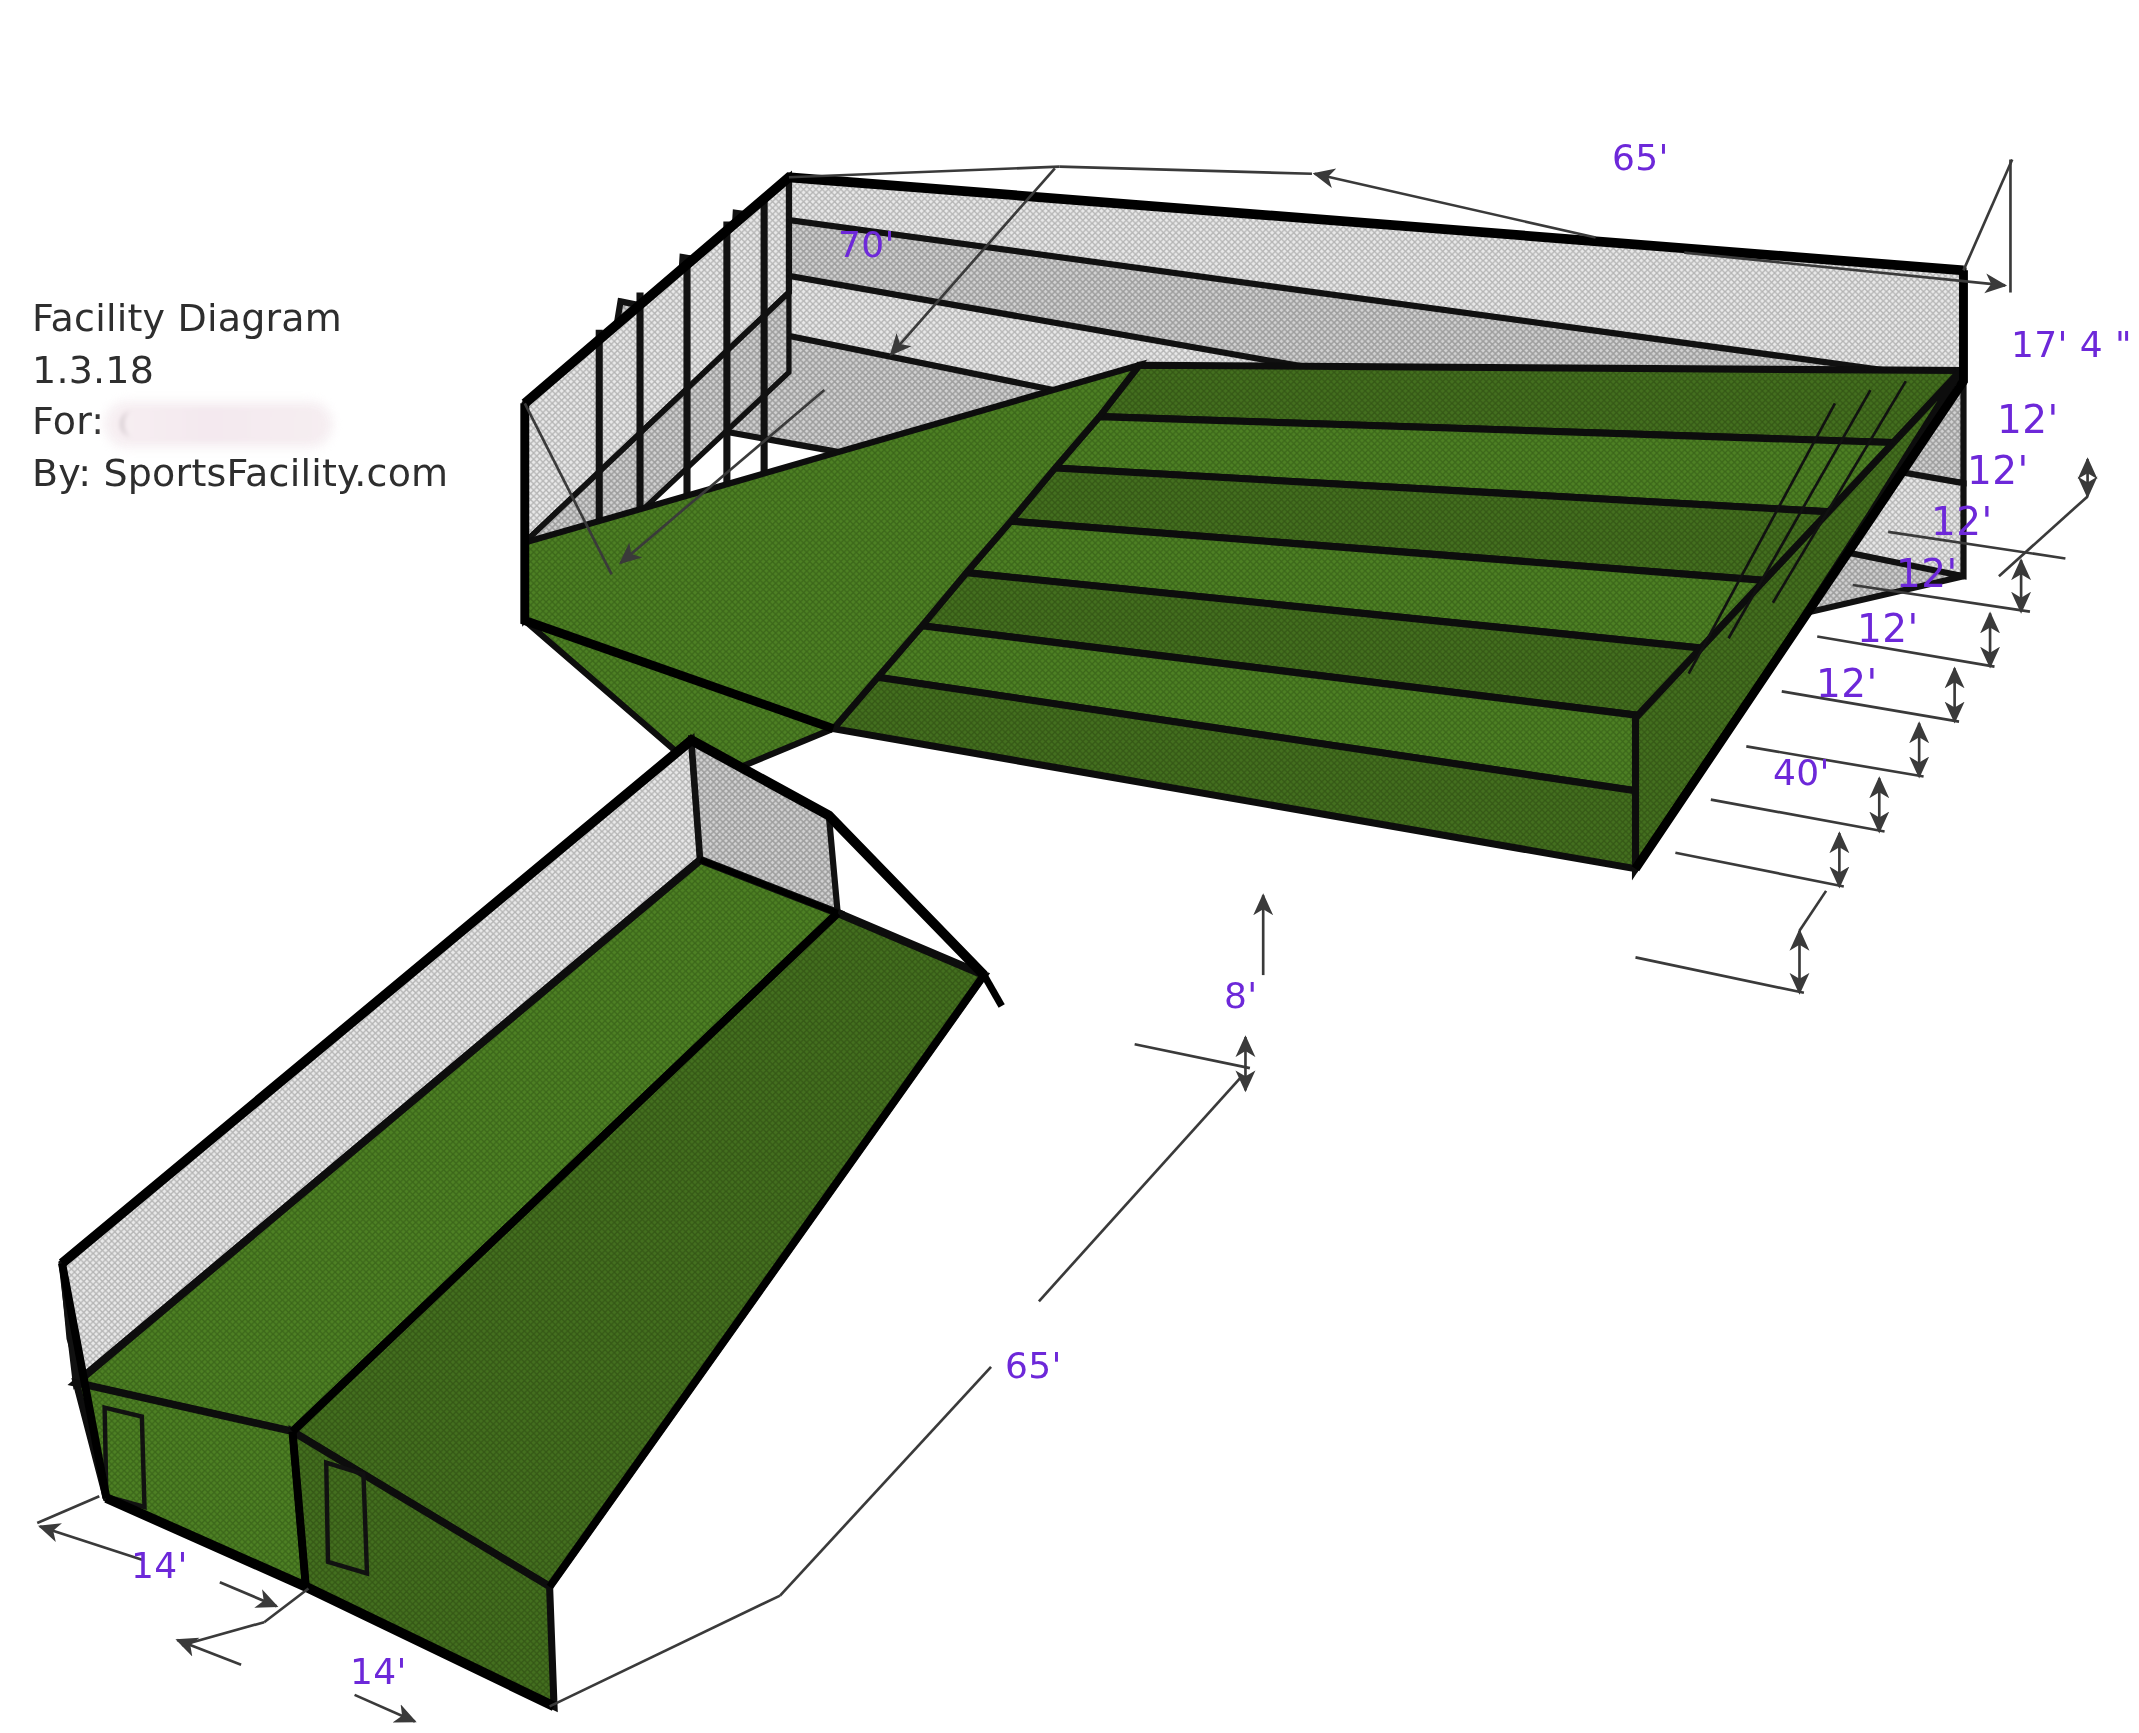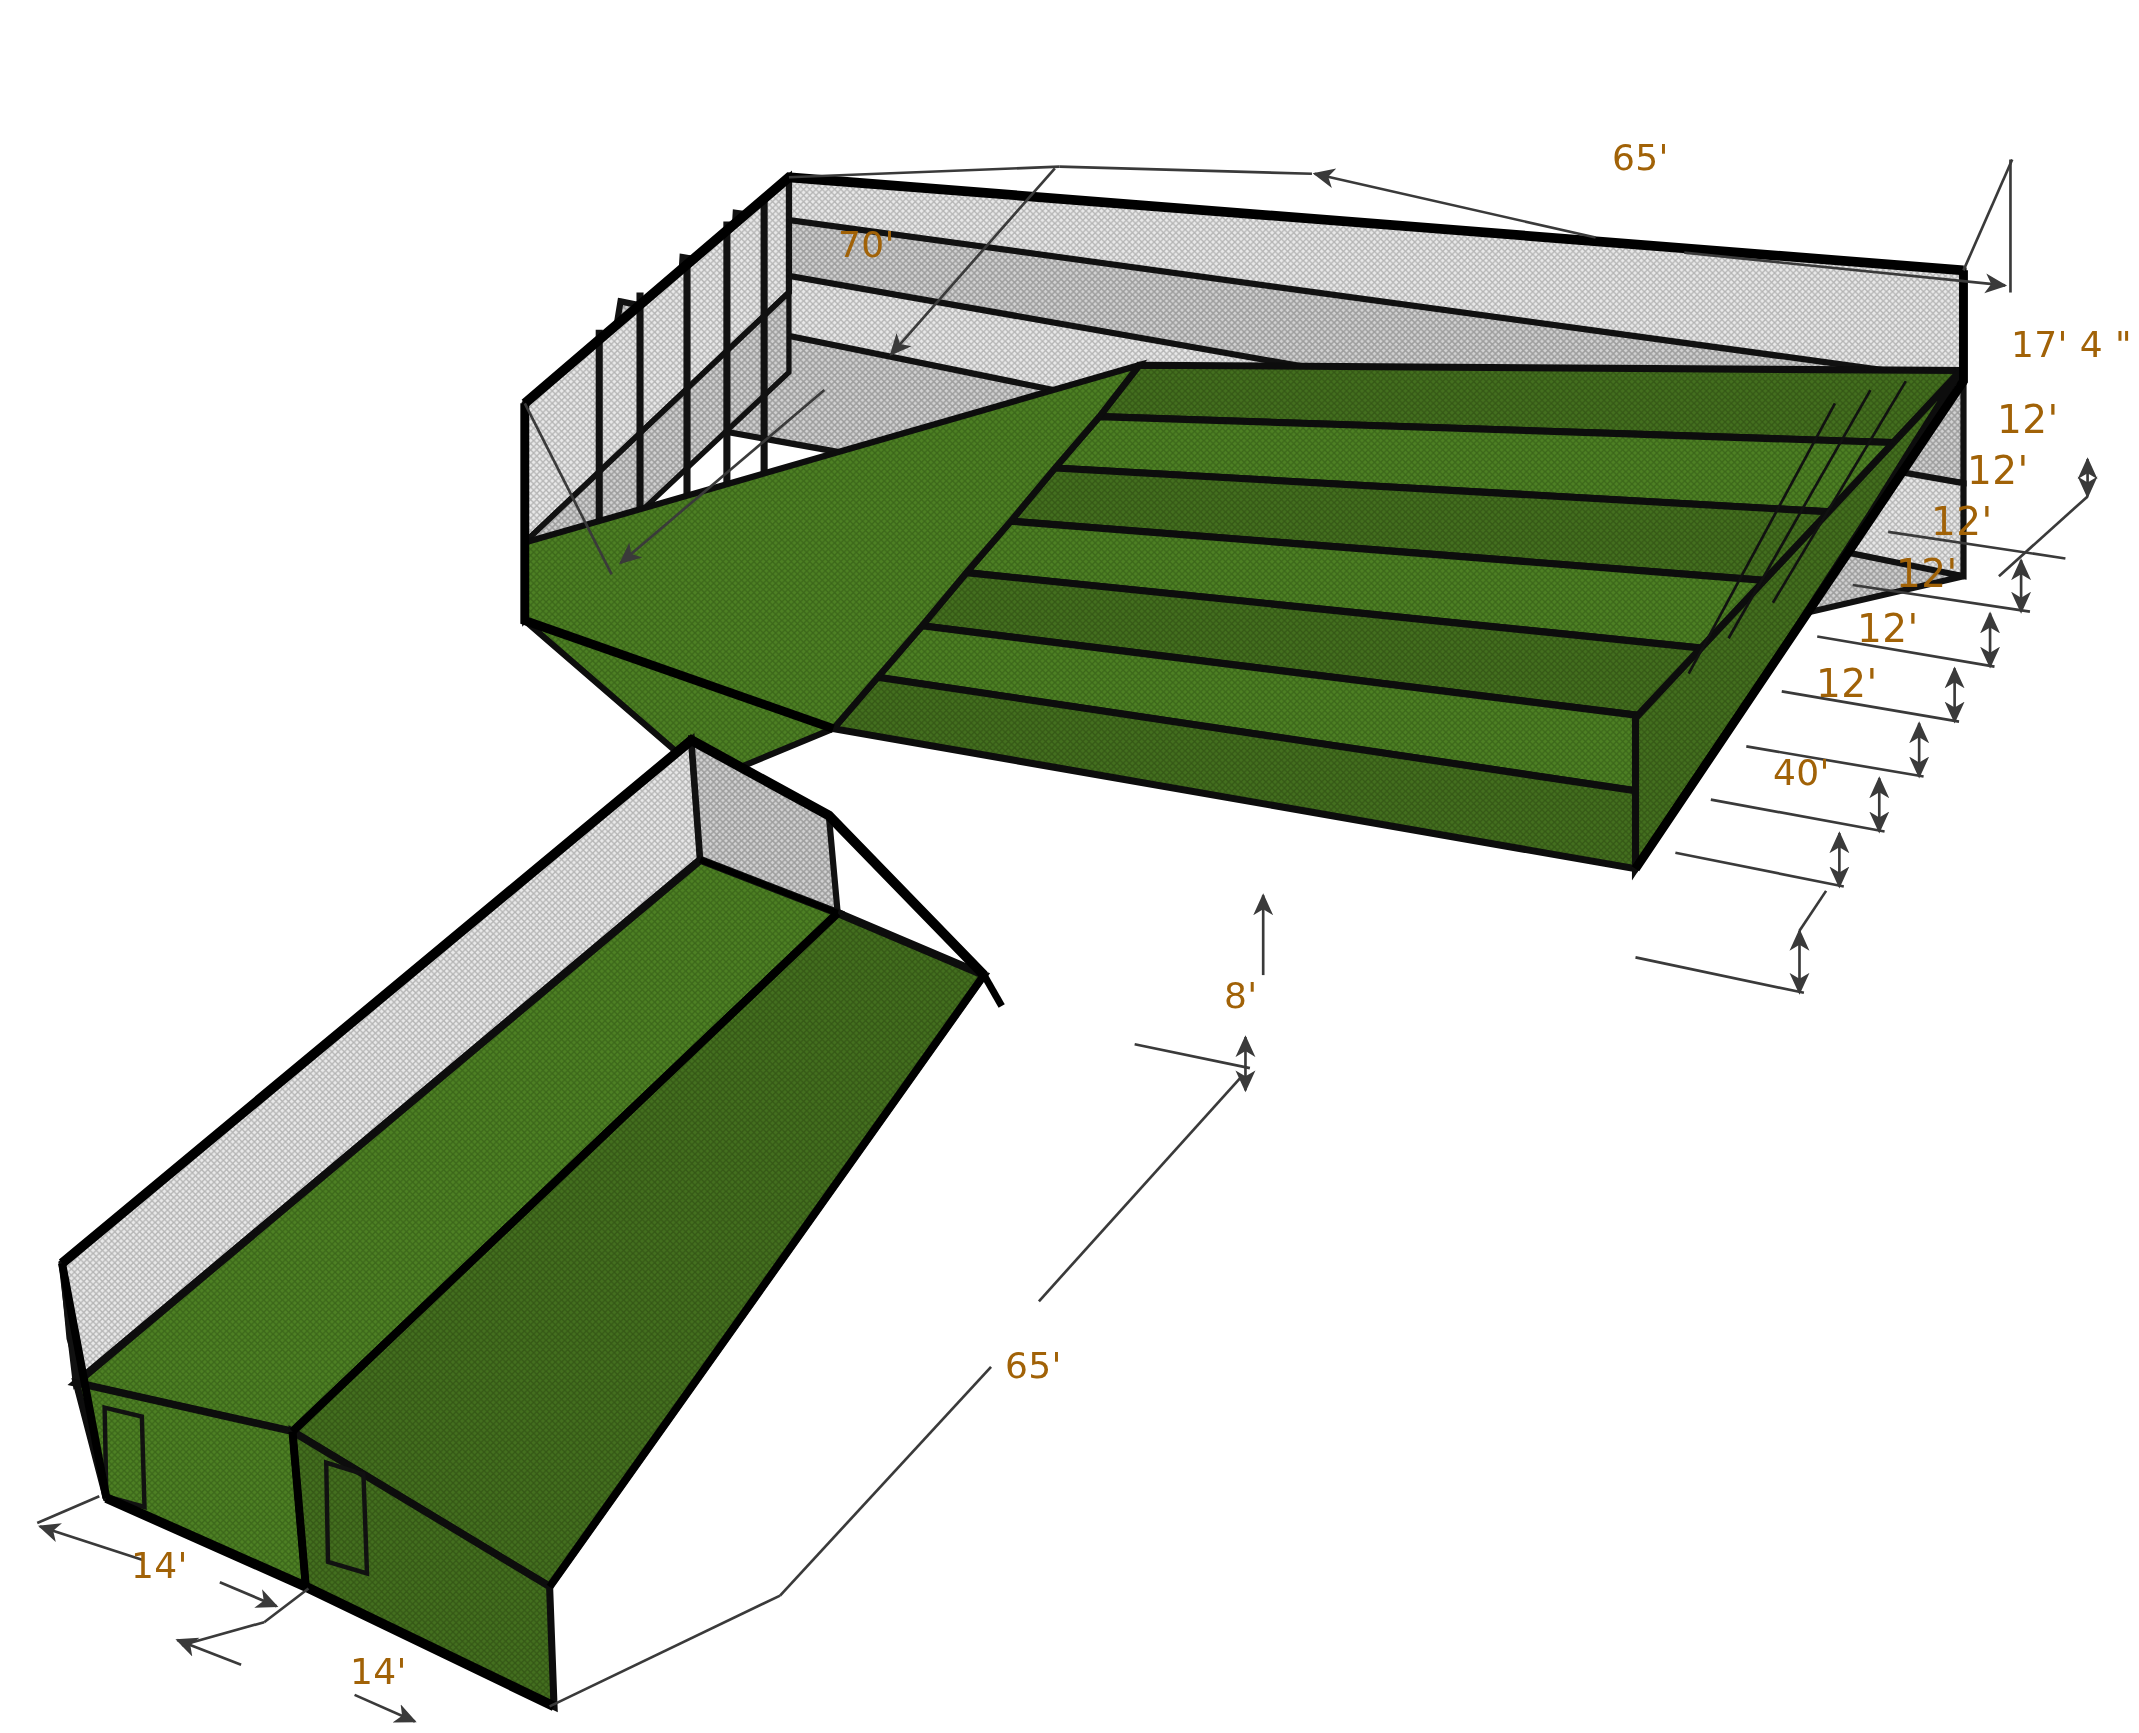--- a/index.html
+++ b/index.html
@@ -16,21 +16,21 @@
   #redacted{display:inline-block;position:relative;top:8px;margin-left:5.3px;
             width:217px;height:35px;border-radius:19.5px;
             background:linear-gradient(92deg,#f7eff2 0%,#f4e9ef 45%,#f6eef1 100%);
             box-shadow:0 0 8px 6.2px rgba(246,238,241,.95);
             filter:blur(2px);opacity:.97;}
   #redacted::before{content:"";position:absolute;left:10.6px;top:3.5px;width:13.3px;height:26.6px;
             border-left:4.4px solid #cfc3c9;border-top-left-radius:12.4px;
             border-bottom-left-radius:12.4px;opacity:.75;filter:blur(0.5px);}
 
   
-  .dim{position:absolute;color:#a16207;font-size:36px;white-space:nowrap;
+  .dim{position:absolute;color:#6d28d9;font-size:36px;white-space:nowrap;
        letter-spacing:0.4px;}
   .dim.sm{font-size:39px;}
 </style>
 </head>
 <body>
 
 <div id="stage">
 
 <svg id="drawing" viewBox="0 0 2413 1955">
   <defs>
@@ -167,20 +167,28 @@
     <line x1="112" y1="1688" x2="42" y2="1718"></line>
     <line x1="45" y1="1722" x2="162" y2="1760" marker-start="url(#arw)"></line>
     <line x1="248" y1="1785" x2="312" y2="1812" marker-end="url(#arw)"></line>
     <line x1="348" y1="1792" x2="298" y2="1830"></line>
     <line x1="200" y1="1850" x2="272" y2="1878" marker-start="url(#arw)"></line>
     <line x1="400" y1="1912" x2="468" y2="1942" marker-end="url(#arw)"></line>
     <line x1="298" y1="1830" x2="205" y2="1856"></line>
   </g>
 </svg>
 
+<div id="titleblock">
+  <div class="tl">Facility Diagram</div>
+  <div class="tl">1.3.18</div>
+  <div class="tl">
+    <span>For:</span><span id="redacted"></span>
+  </div>
+  <div class="tl">By: SportsFacility.com</div>
+</div>
 
 <div class="dim" style="left:838px;top:224px;">70'</div>
 <div class="dim" style="left:1612px;top:137px;">65'</div>
 <div class="dim" style="left:2011px;top:324px;">17' 4 "</div>
 <div class="dim sm" style="left:1997px;top:397px;">12'</div>
 <div class="dim sm" style="left:1967px;top:448px;">12'</div>
 <div class="dim sm" style="left:1931px;top:499px;">12'</div>
 <div class="dim sm" style="left:1896px;top:551px;">12'</div>
 <div class="dim sm" style="left:1857px;top:606px;">12'</div>
 <div class="dim sm" style="left:1816px;top:661px;">12'</div>

